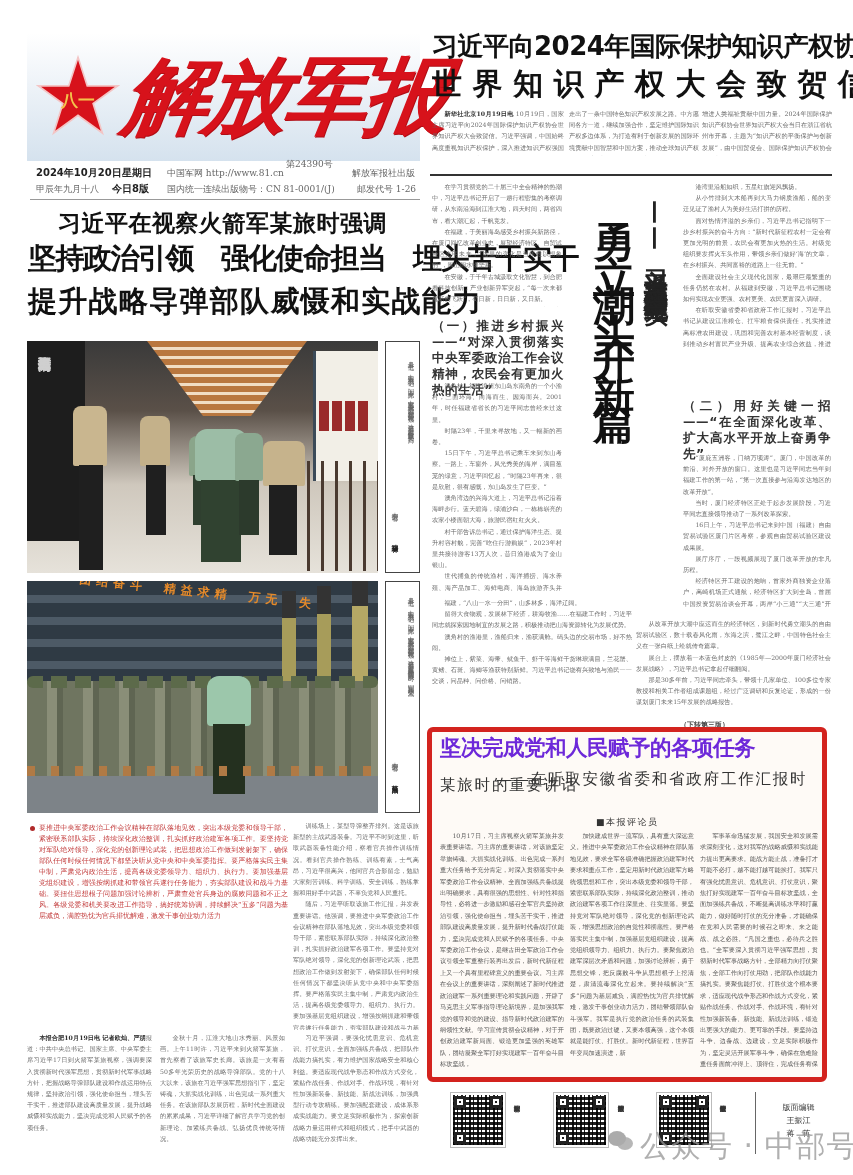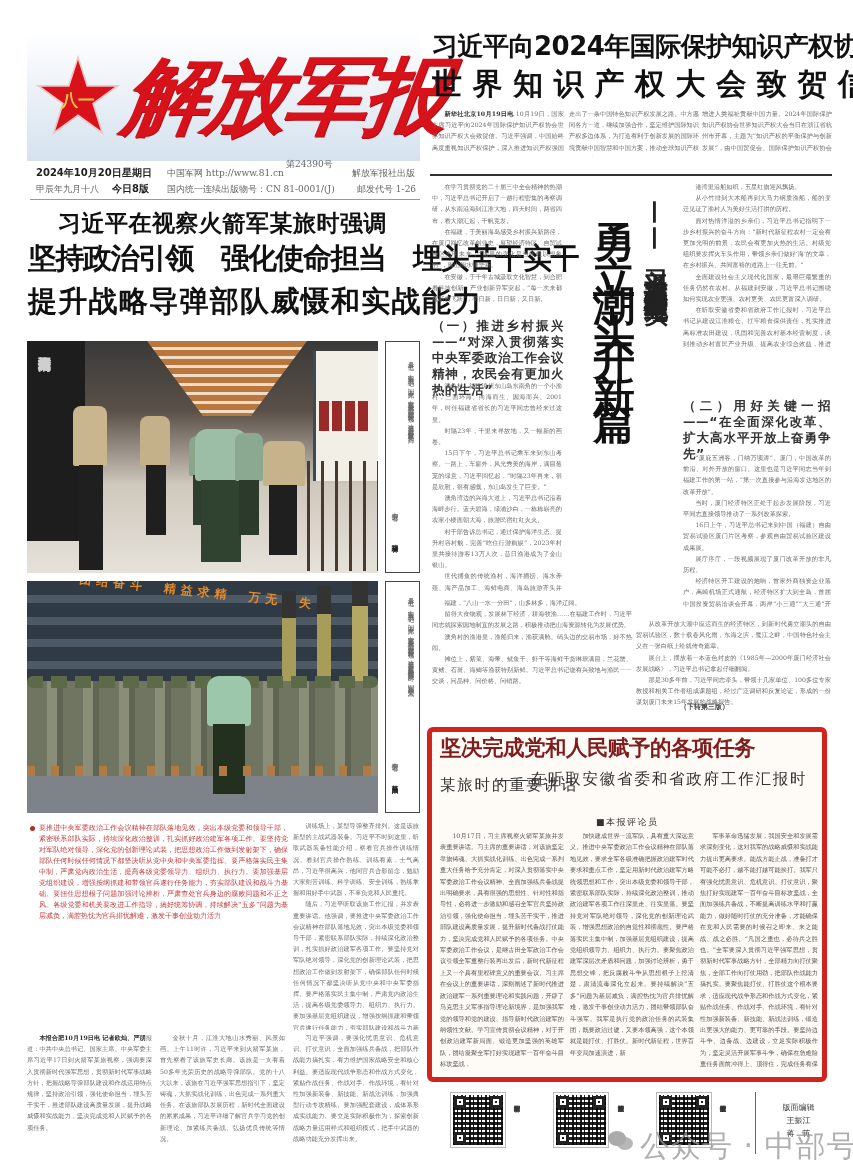--- a/index.html
+++ b/index.html
@@ -43,21 +43,21 @@
   .vcap { writing-mode: vertical-rl; font-family: "DejaVu Serif", serif; font-size: 6.5px; line-height: 10px;
     color: #666; letter-spacing: 1px; }
 
   .big-v { writing-mode: vertical-rl; font-weight: bold; color: #111; font-size: 42px; letter-spacing: 30px; }
   .sub-v { writing-mode: vertical-rl; font-family: "DejaVu Serif", serif; font-weight: bold; color: #222;
     font-size: 24px; letter-spacing: 2px; }
   .subhead { font-weight: bold; font-size: 12.5px; line-height: 16px; color: #333; letter-spacing: 0.6px; }
 
   .red-box { left: 427px; top: 727px; width: 400px; height: 355px; border: 5px solid #d3231e;
     border-radius: 6px; background: #fefaf6; }
-  .rb-title { left: 440px; top: 733px; width: 380px; font-size: 21.5px; font-weight: bold; color: #7f1d1d;
+  .rb-title { left: 440px; top: 733px; width: 380px; font-size: 21.5px; font-weight: bold; color: #6d28d9;
     white-space: nowrap; letter-spacing: -0.5px; }
   .rb-sub { font-family: "DejaVu Serif", serif; font-size: 15.5px; color: #333; white-space: nowrap; letter-spacing: 1.8px; }
   .rb-byline { font-family: "DejaVu Serif", serif; font-size: 9px; color: #333; letter-spacing: 1.5px; }
 
   .bullets { left: 33px; top: 823px; width: 255px; font-size: 7px; line-height: 11px; color: #c23a3a;
     font-family: "DejaVu Sans", sans-serif; }
   .bullets li { list-style: none; position: relative; padding-left: 6px; margin-bottom: 1px; text-align: justify; }
   .bullets li::before { content: ""; position: absolute; left: -3px; top: 3px; width: 5px; height: 5px;
     border-radius: 50%; background: #b02a2a; }
 
@@ -215,21 +215,21 @@
   <p>16日上午，习近平总书记来到中国（福建）自由贸易试验区厦门片区考察，参观自由贸易试验区建设成果展。</p>
   <p>展厅序厅，一段视频展现了厦门改革开放的非凡历程。</p>
   <p>经济特区开工建设的炮响，首家外商独资企业落户，高崎机场正式通航，经济特区扩大到全岛，首届中国投资贸易洽谈会开幕，两岸“小三通”“大三通”开启，自贸片区挂牌，开展综合改革试点……</p>
 
 </div>
 <div class="abs col" style="left:636px;top:618px;width:195px;height:88px;">
   <p>从改革开放大潮中应运而生的经济特区，到新时代勇立潮头的自由贸易试验区，数十载春风化雨，东海之滨，鹭江之畔，中国特色社会主义在一张白纸上绘就传奇篇章。</p>
   <p>展台上，摆放着一本蓝色封皮的《1985年—2000年厦门经济社会发展战略》，习近平总书记拿起仔细翻阅。</p>
   <p>那是30多年前，习近平同志牵头，带领十几家单位、100多位专家教授和相关工作者组成课题组，经过广泛调研和反复论证，形成的一份谋划厦门未来15年发展的战略报告。</p>
 </div>
-<div class="abs" style="left:680px;top:702px;font-size:7px;font-weight:bold;color:#444;">（下转第三版）</div>
+<div class="abs" style="left:680px;top:720px;font-size:7px;font-weight:bold;color:#444;">（下转第三版）</div>
 
 <div class="abs red-box"></div>
 <div class="abs rb-title">坚决完成党和人民赋予的各项任务</div>
 <div class="abs rb-sub" style="left:496px;top:769px;">——在听取安徽省委和省政府工作汇报时</div>
 <div class="abs rb-sub" style="left:440px;top:775px;">某旅时的重要讲话</div>
 <div class="abs rb-byline" style="left:596px;top:816px;">■本报评论员</div>
 <div class="abs col" style="left:440px;top:830px;width:124px;height:240px;line-height:11.4px;color:#555;">
   <p>10月17日，习主席视察火箭军某旅并发表重要讲话。习主席的重要讲话，对该旅坚定举旗铸魂、大抓实战化训练、出色完成一系列重大任务给予充分肯定，对深入贯彻落实中央军委政治工作会议精神、全面加强练兵备战提出明确要求，具有很强的思想性、针对性和指导性，必将进一步激励和感召全军官兵坚持政治引领，强化使命担当，埋头苦干实干，推进部队建设高质量发展，提升新时代备战打仗能力，坚决完成党和人民赋予的各项任务。中央军委政治工作会议，是继古田全军政治工作会议引领全军重整行装再出发后，新时代新征程上又一个具有里程碑意义的重要会议。习主席在会议上的重要讲话，深刻阐述了新时代推进政治建军一系列重要理论和实践问题，开辟了马克思主义军事指导理论新境界，是加强我军党的领导和党的建设、指导新时代政治建军的纲领性文献。学习宣传贯彻会议精神，对于开创政治建军新局面、锻造更加坚强的英雄军队，团结凝聚全军打好实现建军一百年奋斗目标攻坚战，</p>
 </div>
 <div class="abs col" style="left:570px;top:830px;width:124px;height:240px;line-height:11.4px;color:#555;">

